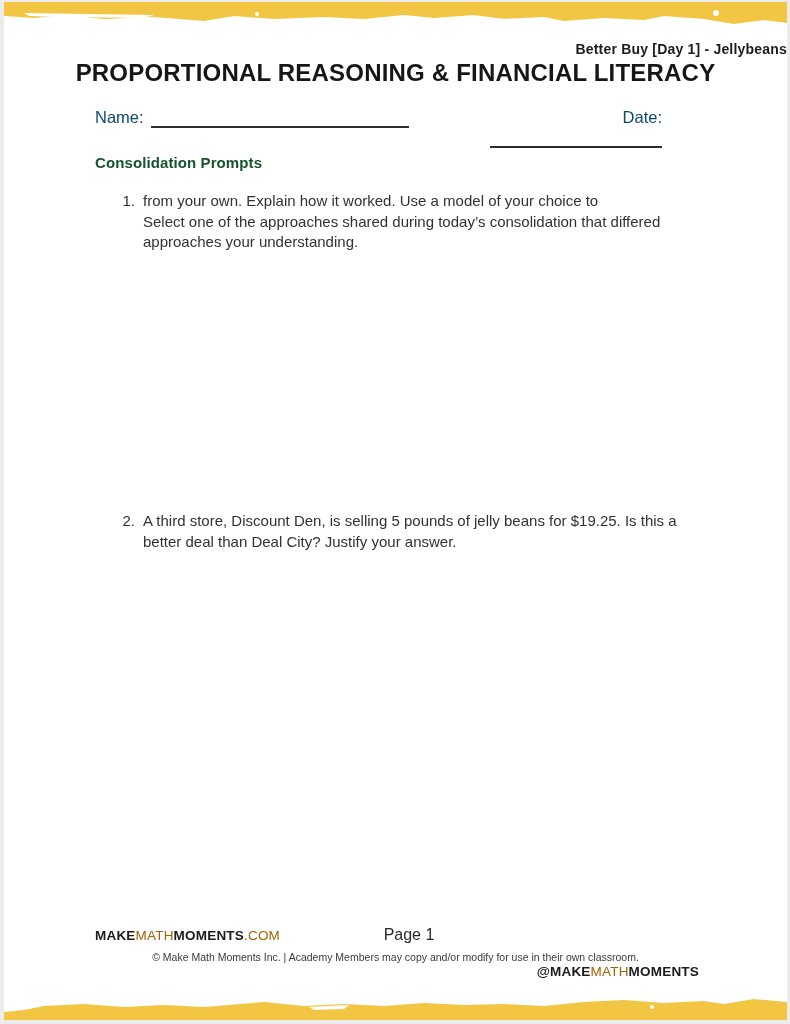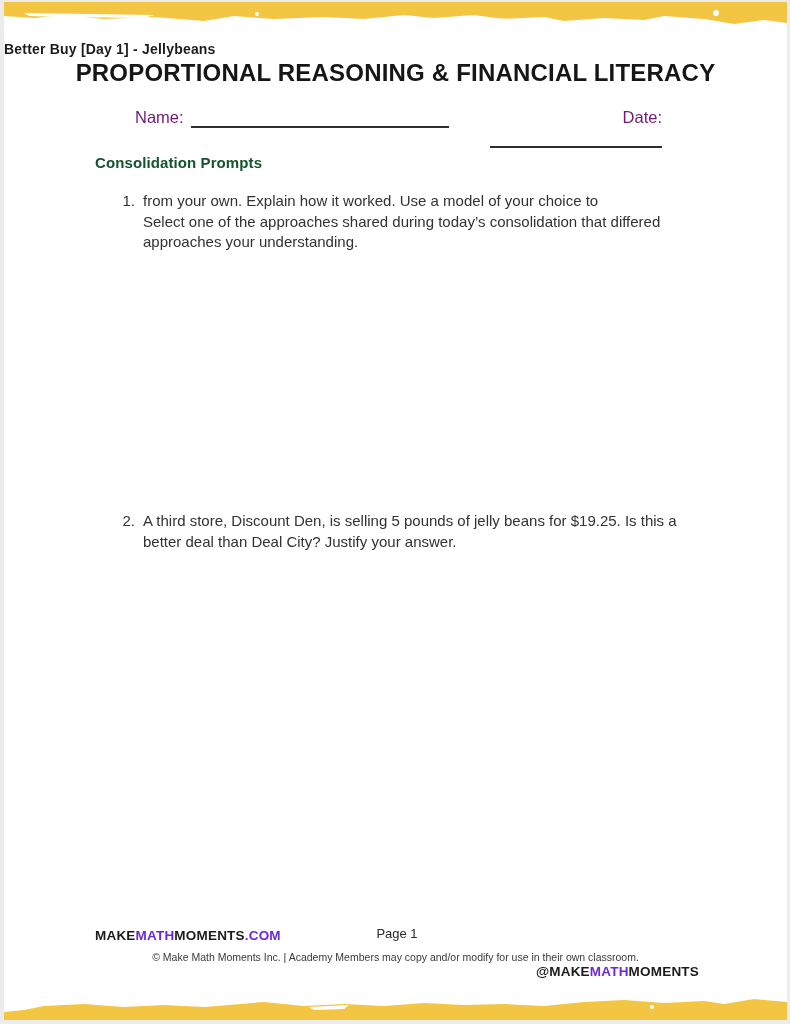--- a/index.html
+++ b/index.html
@@ -9,54 +9,54 @@
     font-family:"Liberation Sans","DejaVu Sans",sans-serif;
   }
   .page{
     position:absolute;left:4px;top:2px;right:3px;bottom:4px;
     background:#ffffff;overflow:hidden;
   }
   .brush{position:absolute;left:0;width:100%;display:block;}
   .brush-top{top:0;}
   .brush-bottom{bottom:0;}
   .subtitle{
-    position:absolute;top:39px;left:0;width:100%;text-align:left;
+    position:absolute;top:39px;left:0;width:100%;text-align:right;
     font-size:14px;font-weight:700;color:#1c1c1c;letter-spacing:.2px;
   }
   .title{
     position:absolute;top:57px;left:0;width:100%;text-align:center;
     font-size:24px;font-weight:800;color:#161616;letter-spacing:.2px;
   }
   .fields{position:absolute;top:106px;left:91px;right:88px;height:26px;}
   .field{position:absolute;top:0;display:flex;align-items:flex-end;}
   .field-name{left:0;}
   .field-date{left:388px;flex-direction:column;}
-  .field-label{font-size:16.5px;color:#701a75;padding-bottom:1px;margin-left:40px;}
+  .field-label{font-size:16.5px;color:#0c4a6e;padding-bottom:1px;}
   .write-line{border-bottom:2px solid #2e2e2e;height:18px;margin-left:7px;}
   .line-name{width:258px;}
   .line-date{width:172px;}
   .section-heading{
     position:absolute;top:152px;left:91px;
     font-size:15px;font-weight:800;color:#14532d;letter-spacing:.1px;
   }
   .question{position:absolute;left:111px;display:flex;color:#323232;}
   .q1{top:189px;}
   .q2{top:509px;}
   .q-num{
     width:20px;text-align:right;flex:0 0 20px;
     font-size:15px;line-height:20.5px;
   }
   .q-text{margin-left:8px;font-size:15px;line-height:20.5px;}
   .q-line{white-space:nowrap;}
   .footer{position:absolute;top:924px;left:91px;right:88px;height:20px;}
   .footer-site{position:absolute;left:0;top:2px;font-size:13.5px;color:#1b1b1b;letter-spacing:.2px;}
-  .footer-page{position:absolute;left:0;width:100%;text-align:center;top:0;font-size:13px;color:#2a2a2a;}
+  .footer-page{position:absolute;left:12px;width:100%;text-align:center;top:0;font-size:16px;color:#2a2a2a;}
   .footer-social{position:absolute;right:0;top:2px;font-size:13.5px;color:#1b1b1b;letter-spacing:.2px;margin-top:36px;}
   .fw-b{font-weight:800;}
-  .fw-r{font-weight:700;color:#6d28d9;}
+  .fw-r{font-weight:400;color:#a16207;}
   .copyright{
     position:absolute;top:949px;left:0;width:100%;text-align:center;
     font-size:10.5px;color:#3a3a3a;
   }
 </style>
 </head>
 <body>
 
 <div class="page">
 

